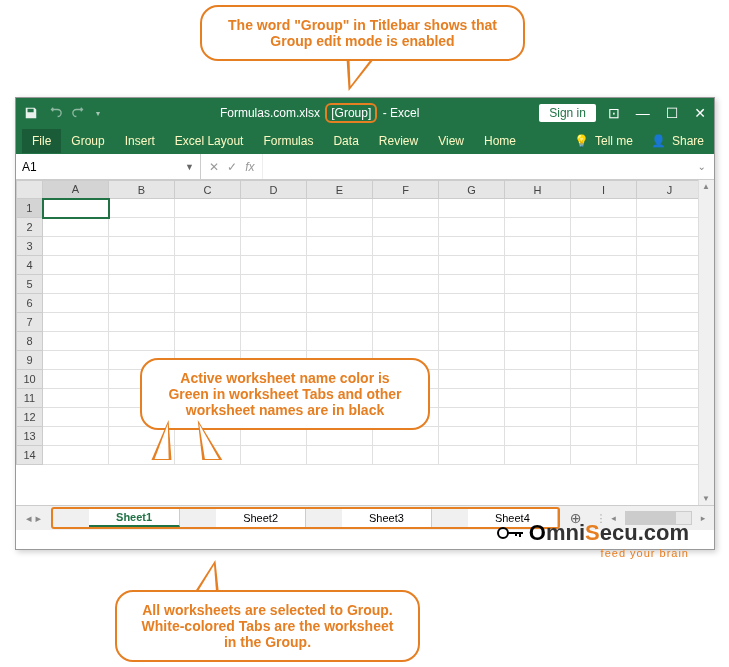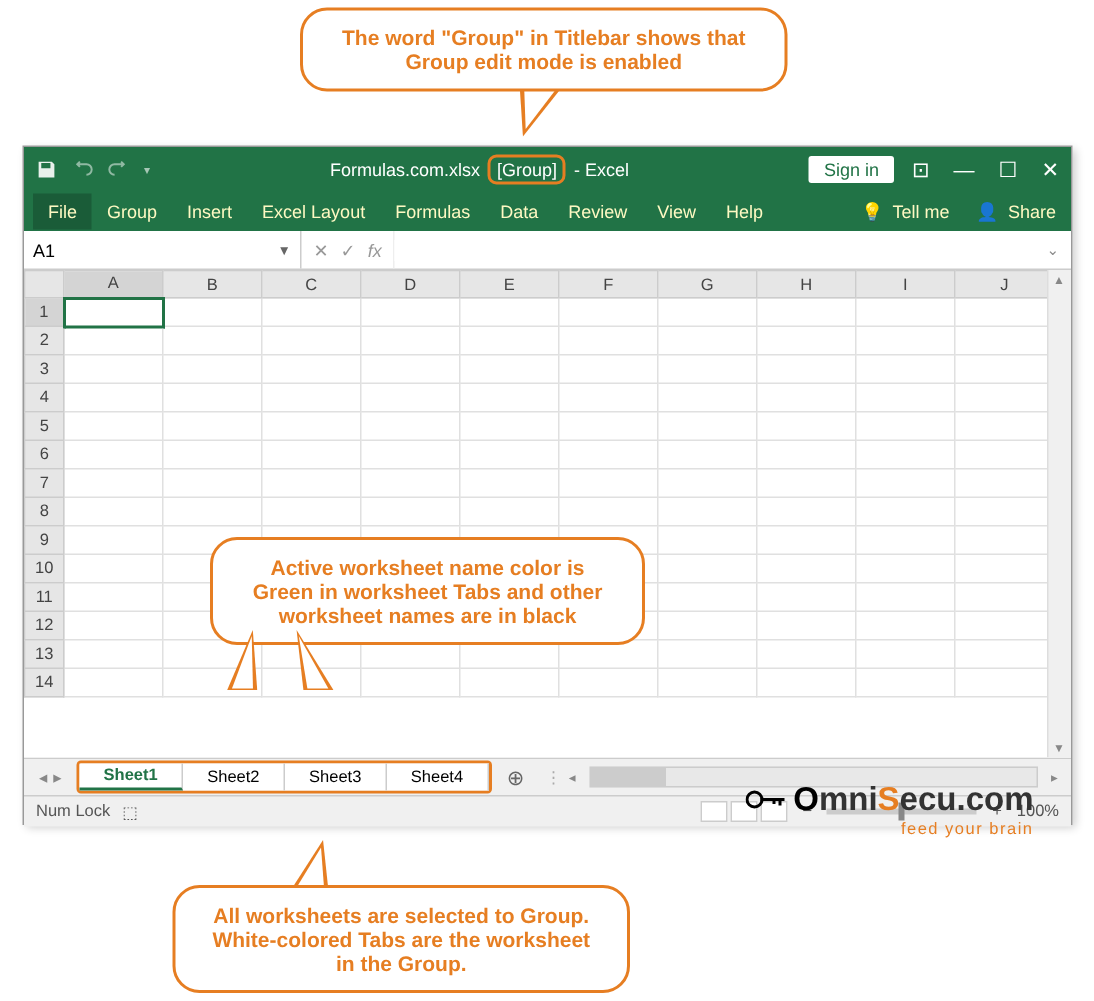--- a/index.html
+++ b/index.html
@@ -100,21 +100,21 @@
 .tabs-row {
   height: 25px;
   border-top: 1px solid #ccc;
   display: flex;
   align-items: stretch;
   background: #f0f0f0;
   font-size: 11px;
 }
 .tab-nav { display:flex; align-items:center; padding: 0 10px; color:#888; gap:4px; }
 .sheet-tabs { display:flex; align-items:stretch; border: 2px solid #e67e22; border-radius: 3px; margin: 1px 0; }
-.sheet-tab { background:#fff; border-right:1px solid #ccc; padding: 3px 16px; display:flex; align-items:center; cursor:pointer; }
+.sheet-tab { background:#fff; border-right:1px solid #ccc; padding: 3px 27px; display:flex; align-items:center; cursor:pointer;margin-left:36px; }
 .sheet-tab.active { color: #217346; font-weight: bold; border-bottom: 2px solid #217346; }
 .add-sheet { padding: 0 10px; color:#666; display:flex; align-items:center; font-size:14px; }
 .hscroll-area { flex:1; display:flex; align-items:center; padding: 0 4px; }
 .hscroll-track { flex:1; height:14px; background:#e8e8e8; border:1px solid #ccc; margin: 0 4px; position:relative; }
 .hscroll-thumb { position:absolute; left:0; width:50px; height:100%; background:#ccc; }
 .hscroll-btn { width:14px; text-align:center; color:#888; font-size:9px; }
 
 .status-bar {
   height: 21px;
   background: #f0f0f0;
@@ -180,21 +180,21 @@
 
   <div class="ribbon-tabs">
     <div class="rtab file">File</div>
     <div class="rtab">Group</div>
     <div class="rtab">Insert</div>
     <div class="rtab">Excel Layout</div>
     <div class="rtab">Formulas</div>
     <div class="rtab">Data</div>
     <div class="rtab">Review</div>
     <div class="rtab">View</div>
-    <div class="rtab">Help</div>
+    <div class="rtab">Home</div>
     <div class="ribbon-right">
       <span>💡</span>
       <span>Tell me</span>
       <span style="margin-left:12px">👤</span>
       <span>Share</span>
     </div>
   </div>
 
   <div class="formula-bar-row">
     <div class="name-box">
@@ -456,35 +456,20 @@
     <div class="hscroll-area">
       <span style="color:#aaa">⋮</span>
       <span class="hscroll-btn">◂</span>
       <div class="hscroll-track">
           <div class="hscroll-thumb"></div>
         </div>
       <span class="hscroll-btn">▸</span>
     </div>
   </div>
 
-  <div class="status-bar">
-    <span>Num Lock</span>
-    <span style="margin-left:8px">⬚</span>
-    <div class="status-right">
-      <div class="view-btns">
-        <div class="view-btn"></div>
-        <div class="view-btn"></div>
-        <div class="view-btn"></div>
-      </div>
-      <span>−</span>
-      <div class="zoom-slider"></div>
-      <span>+</span>
-      <span>100%</span>
-    </div>
-  </div>
 
 </div>
 
 <div class="callout" style="left:140px; top:358px; width:290px;">
   <span>Active worksheet name color is Green in worksheet Tabs and other worksheet names are in black</span>
 </div>
 <div class="callout-tail tail2a"></div>
 <div class="callout-tail tail2b"></div>
 
 <div class="callout" style="left:115px; top:590px; width:305px;">

